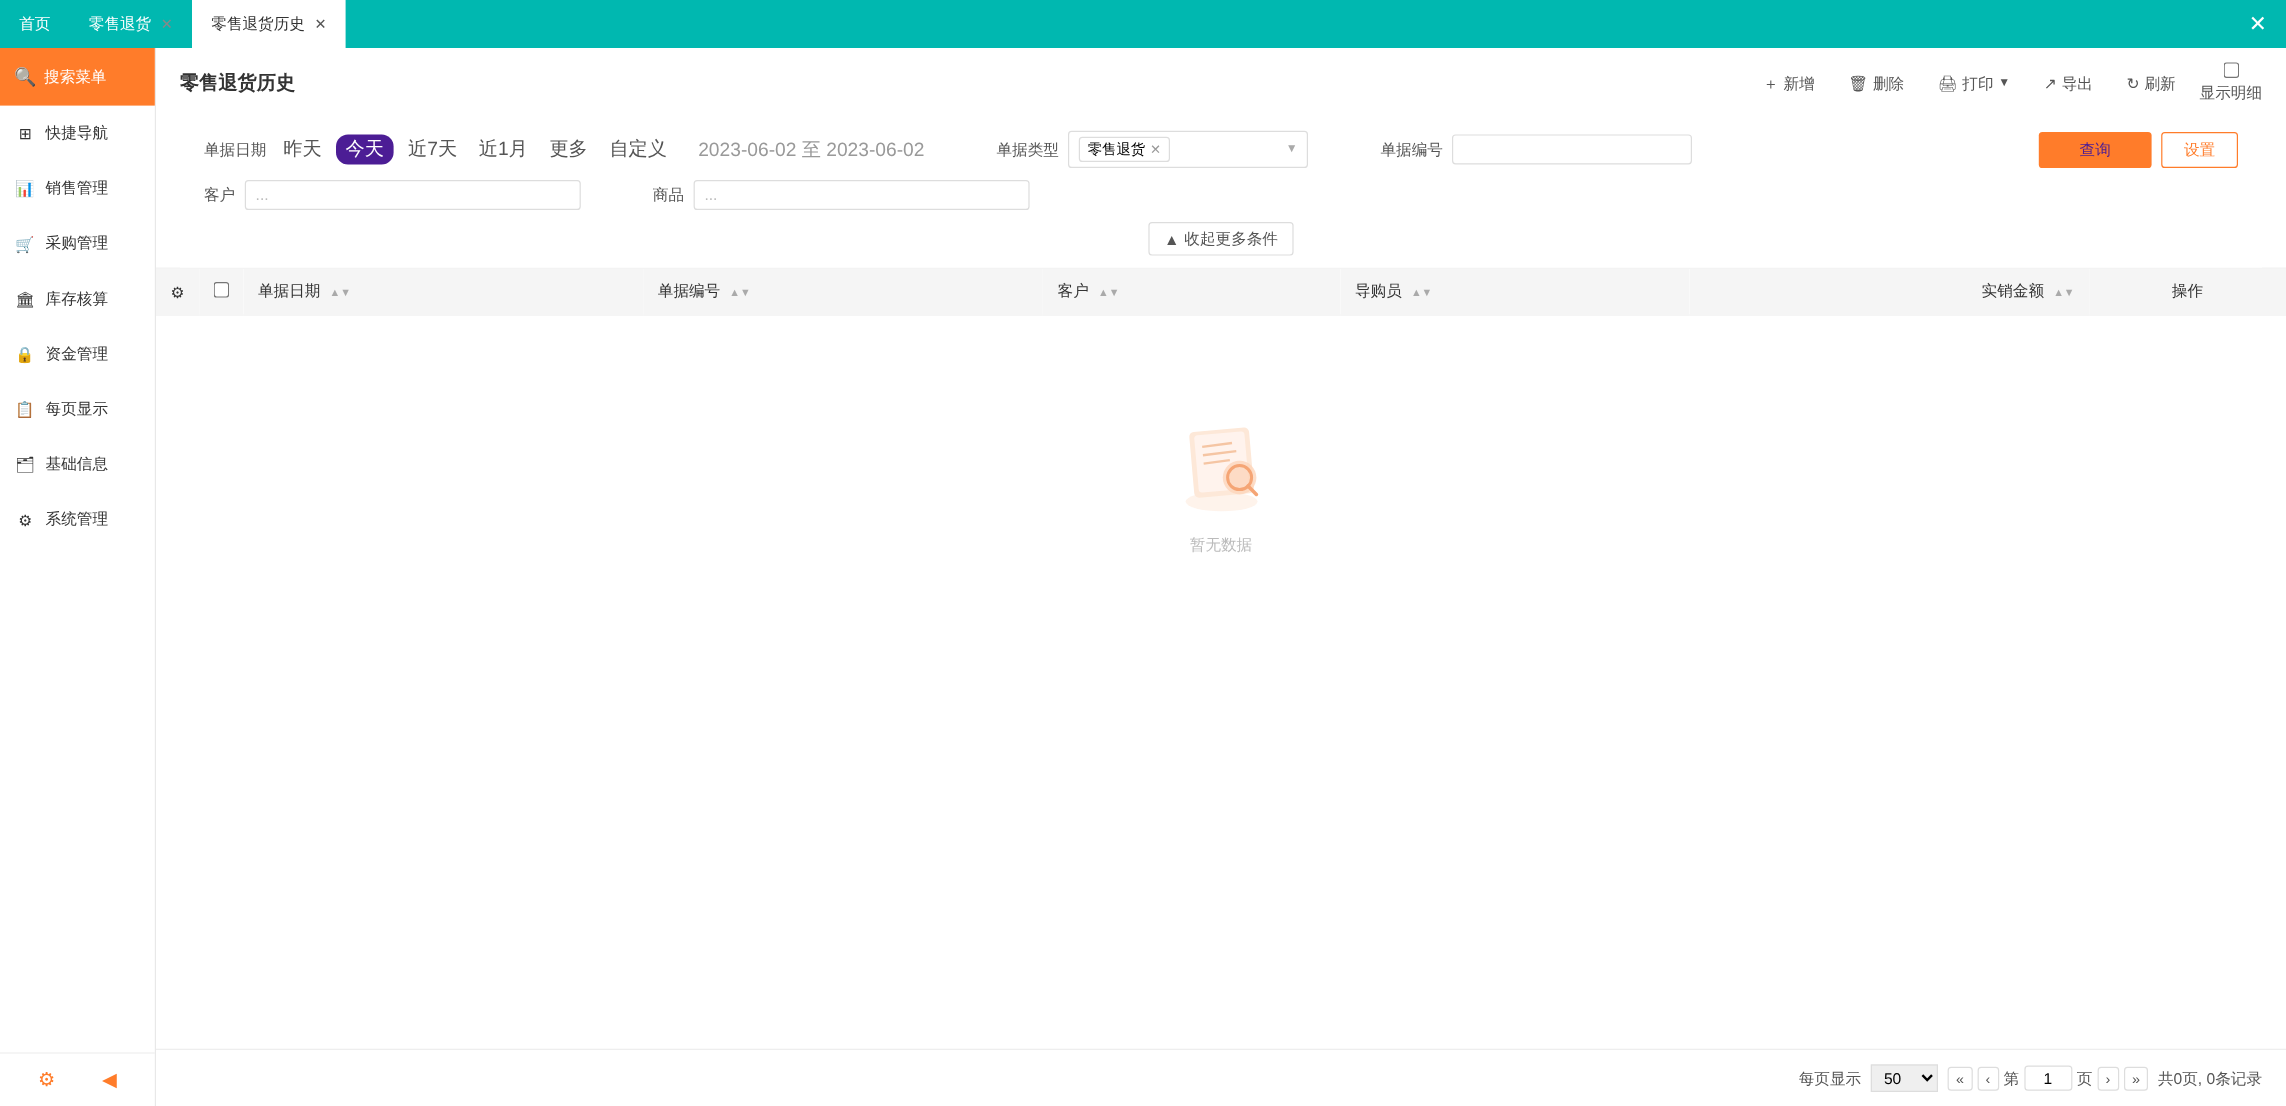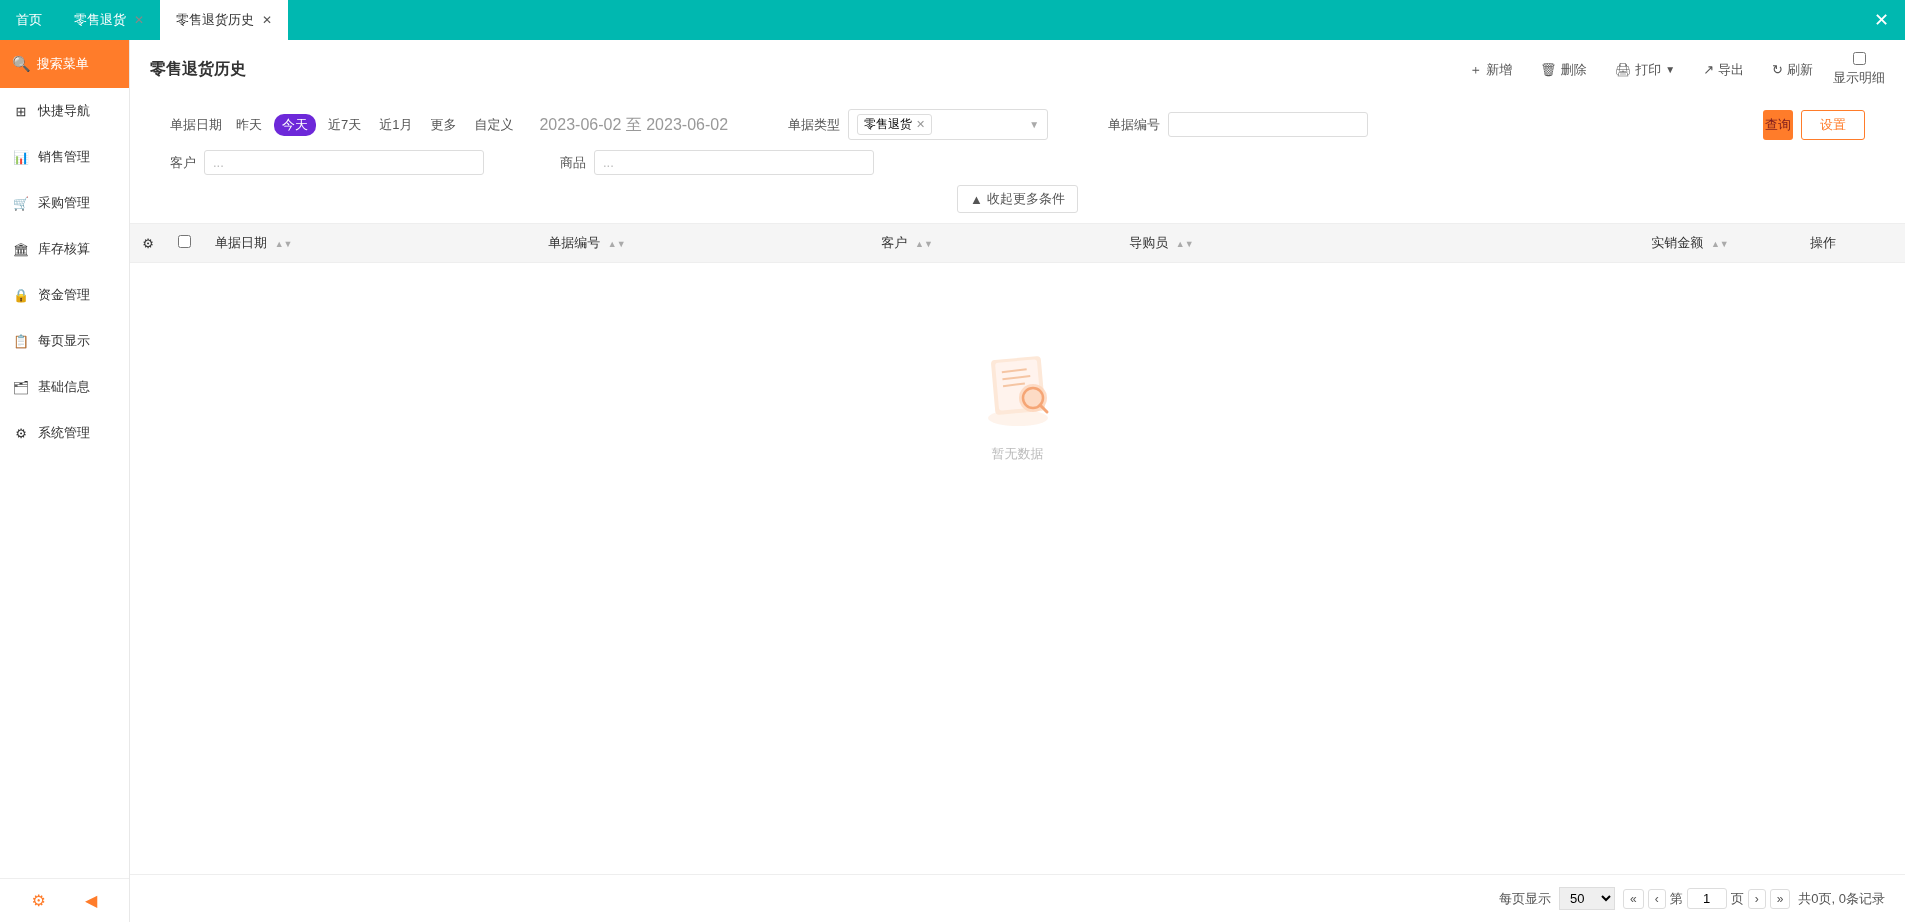--- a/index.html
+++ b/index.html
@@ -55,38 +55,38 @@
     .page-title-row {
       display: flex; align-items: center; justify-content: space-between; margin-bottom: 12px;
     }
     .page-title { font-size: 16px; font-weight: bold; color: #333; }
     .toolbar { display: flex; align-items: center; gap: 12px; }
     .toolbar-btn {
       display: flex; align-items: center; gap: 4px; font-size: 13px; color: #555;
       cursor: pointer; padding: 4px 8px; border-radius: 3px;
     }
     .btn-query {
-      background: #ff7c2a; color: #7f1d1d; border: none; padding: 6px 2px; border-radius: 3px;
+      background: #ff7c2a; color: #4c1d95; border: none; padding: 6px 34px; border-radius: 3px;
       font-size: 13px; cursor: pointer;
     }
     .btn-settings {
       background: #fff; color: #ff7c2a; border: 1px solid #ff7c2a; padding: 5px 18px; border-radius: 3px;
       font-size: 13px; cursor: pointer;
     }
     .display-toggle { display: flex; align-items: center; gap: 4px; font-size: 13px; color: #555; flex-direction: column; }
     .display-toggle input { cursor: pointer; }
 
     
     .filter-area { padding: 10px 20px 10px 20px; background: #fff; }
     .filter-row { display: flex; align-items: center; gap: 20px; margin-bottom: 10px; flex-wrap: wrap; }
     .filter-group { display: flex; align-items: center; gap: 8px; }
     .filter-label { font-size: 13px; color: #555; white-space: nowrap; }
-    .filter-date-options { display: flex; align-items: center; gap: 6px; font-size: 13px; }
+    .filter-date-options { display: flex; align-items: center; gap: 6px; font-size: 16px; }
     .date-option { color: #555; cursor: pointer; padding: 2px 6px; border-radius: 3px; }
-    .date-option.active { background: #6d28d9; color: #fff; border-radius: 10px; padding: 2px 8px; }
+    .date-option.active { background: #4c1d95; color: #fff; border-radius: 10px; padding: 2px 8px; }
     .date-range { font-size: 16px; color: #999; margin-top: 2px; }
     .filter-select {
       display: flex; align-items: center; border: 1px solid #ddd; border-radius: 3px;
       padding: 4px 8px; font-size: 13px; min-width: 200px; cursor: pointer; background: #fff;
       justify-content: space-between; gap: 8px;
     }
     .tag-item {
       background: #fff; border: 1px solid #ddd; border-radius: 3px; padding: 1px 6px;
       font-size: 12px; display: flex; align-items: center; gap: 4px;
     }
@@ -283,21 +283,21 @@
 
         <div class="filter-row">
 
           <div class="filter-group">
             <span class="filter-label">客户</span>
             <div class="filter-select" style="min-width:280px;">
               <span class="filter-ellipsis">...</span>
             </div>
           </div>
 
-          <div class="filter-group" style="margin-left: 56px;">
+          <div class="filter-group" style="margin-left: 40px;">
             <span class="filter-label">商品</span>
             <div class="filter-select" style="min-width:280px;">
               <span class="filter-ellipsis">...</span>
             </div>
           </div>
         </div>
 
         <div style="display:flex; justify-content: center; margin-top: 6px;">
           <div class="collapse-btn">
             <span>▲</span>

